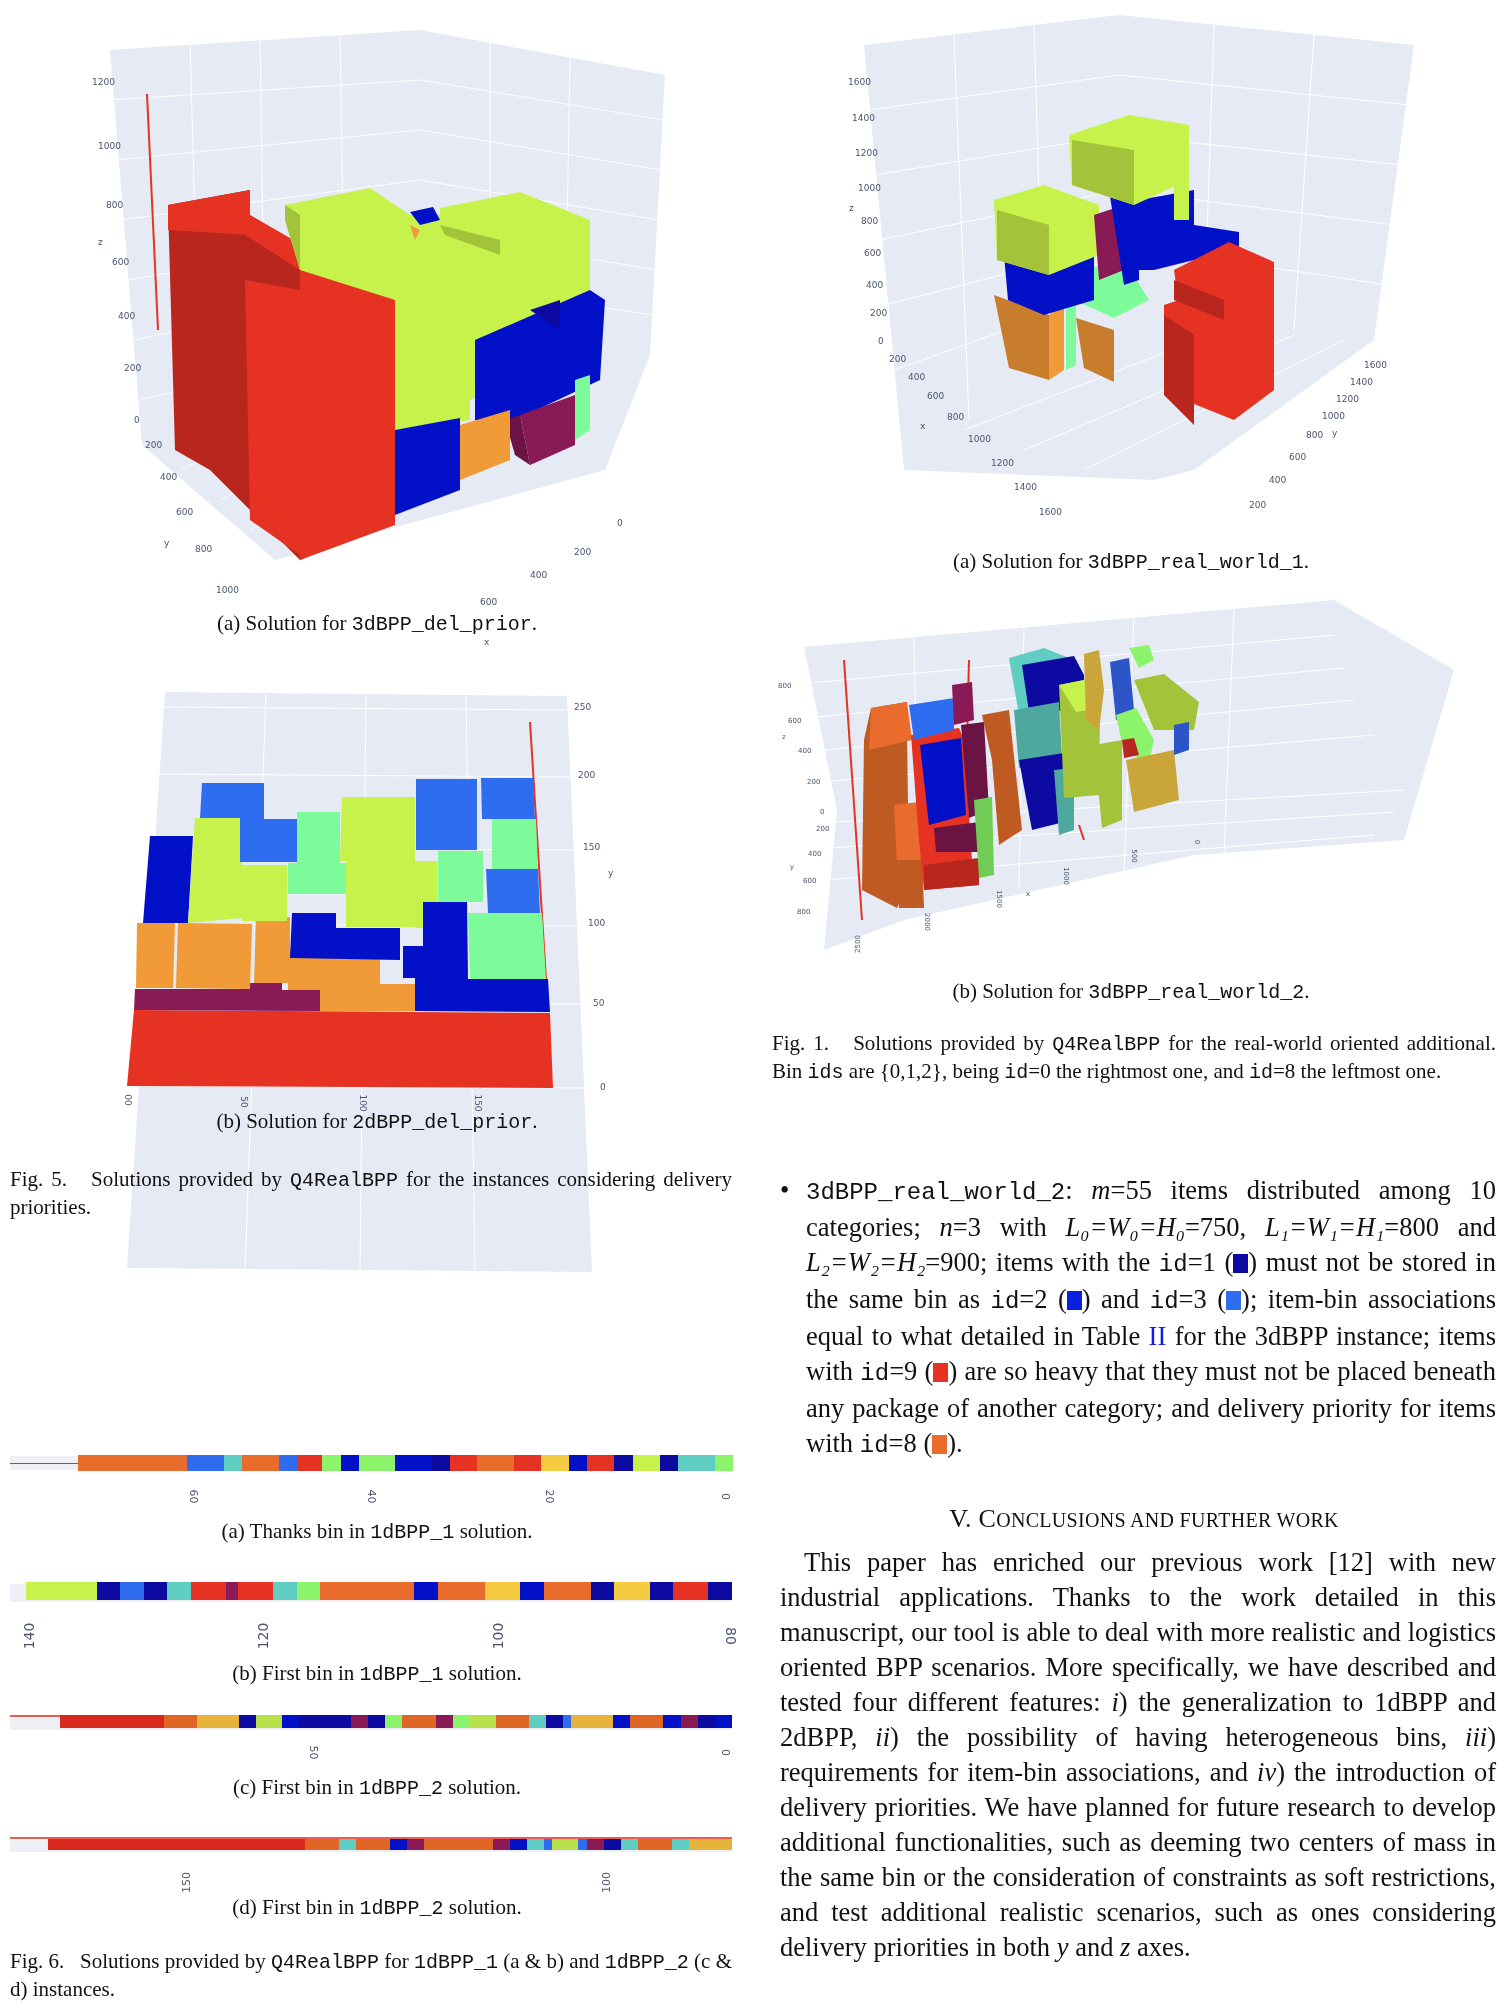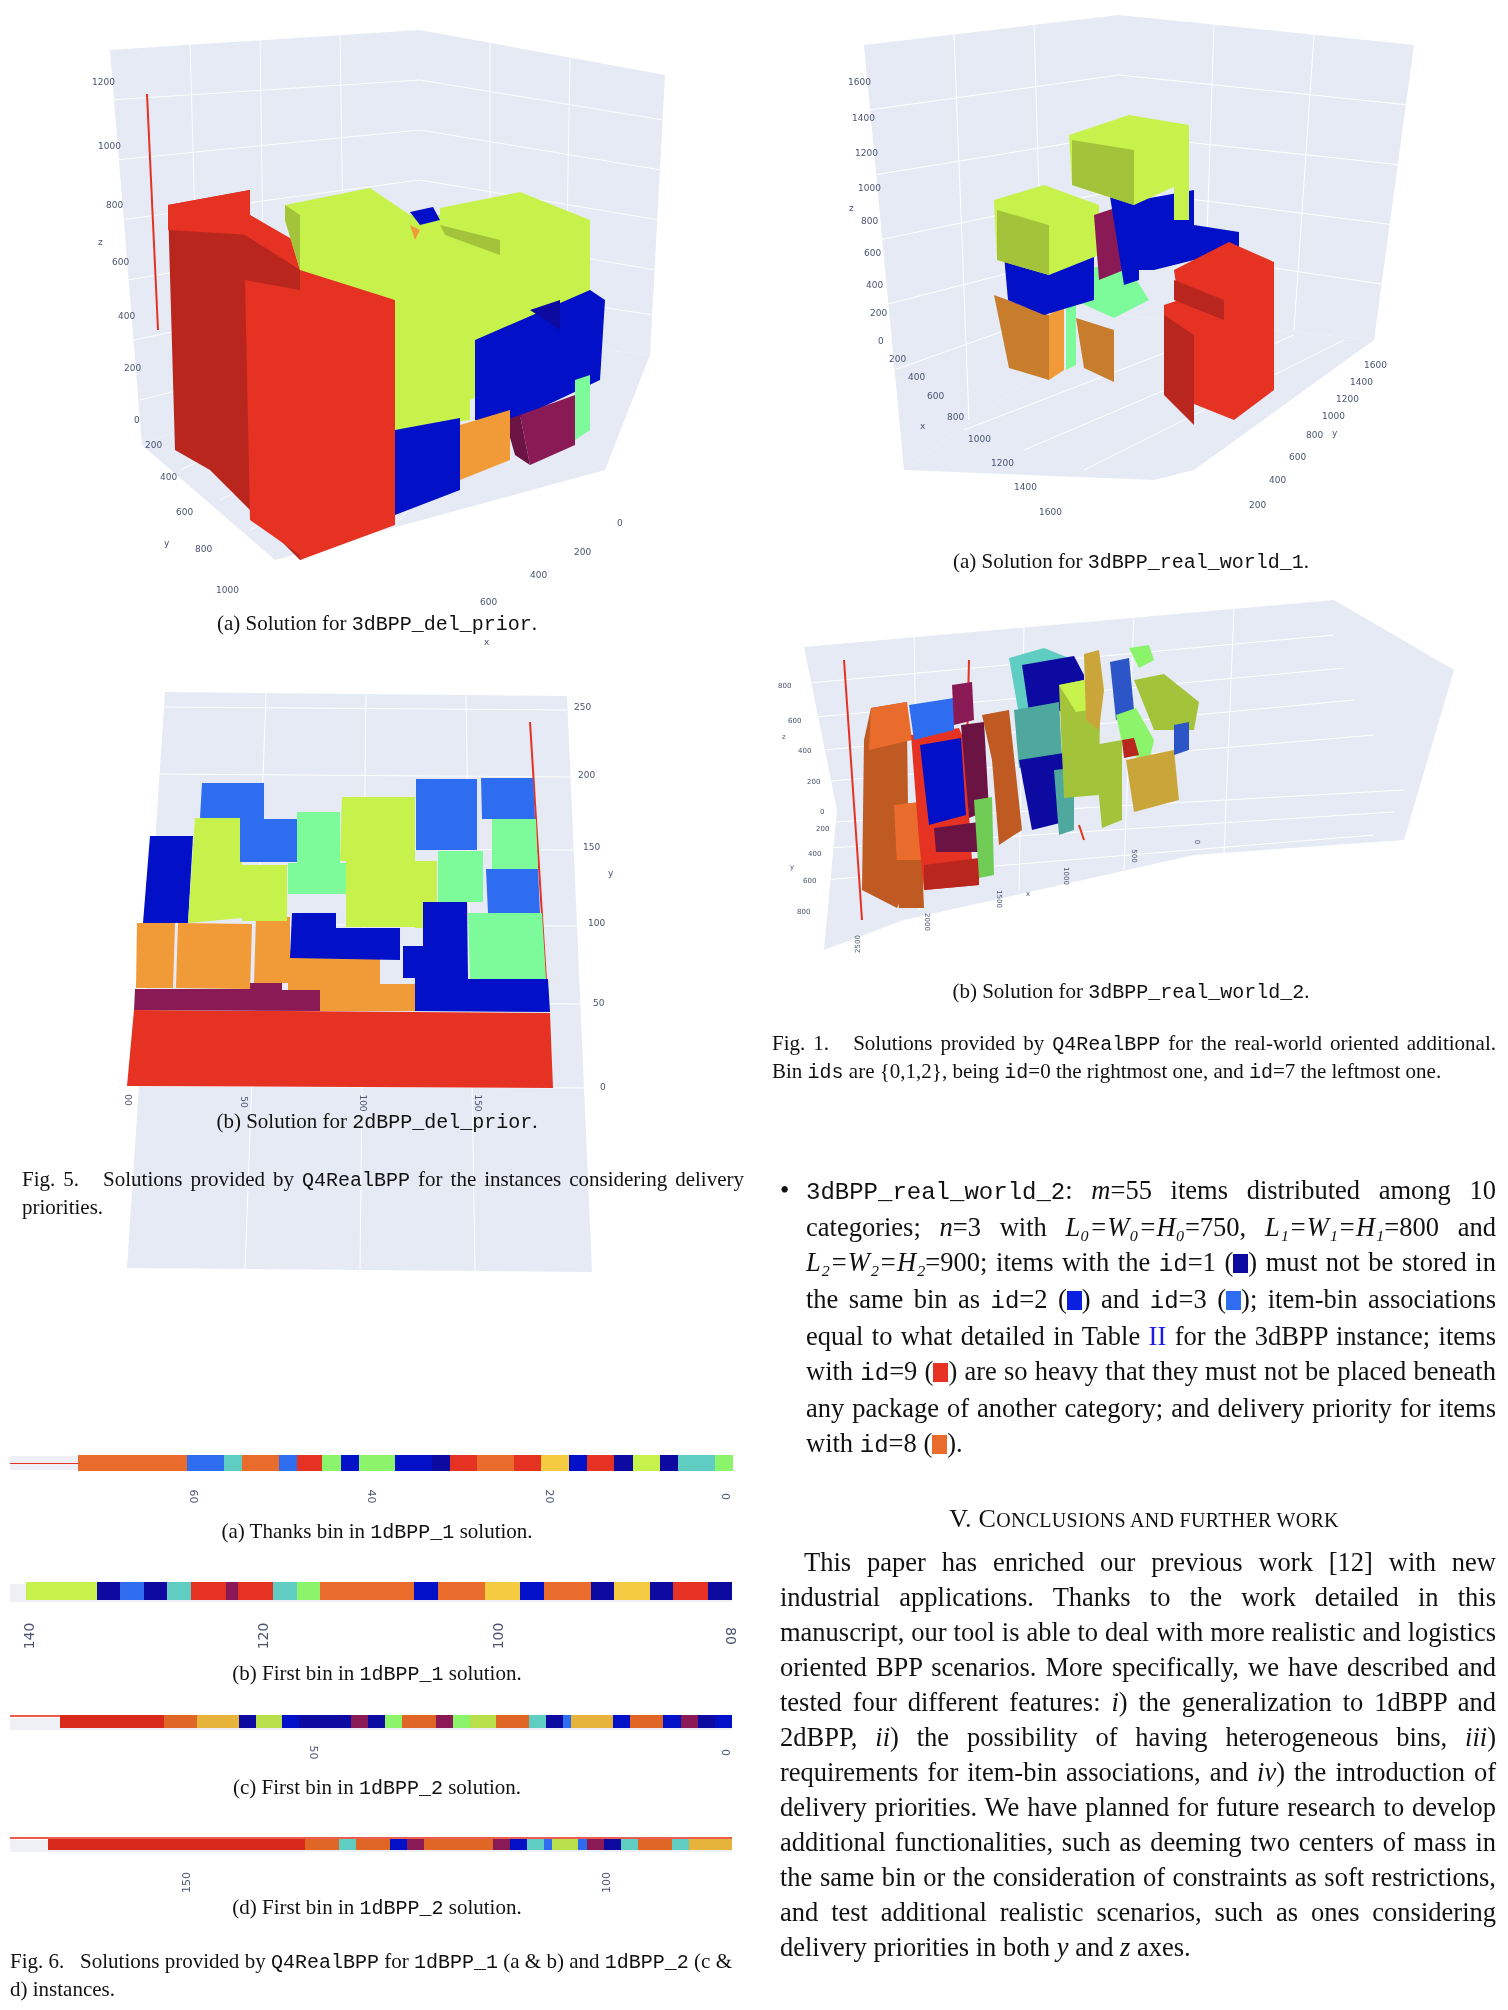--- a/index.html
+++ b/index.html
@@ -161,21 +161,21 @@
   <span class="tick" style="left:600px;top:402px;">0</span>
   <span class="tick" style="left:608px;top:188px;">y</span>
   <span class="tick" style="left:122px;top:415px;transform:rotate(90deg);">00</span>
   <span class="tick" style="left:238px;top:417px;transform:rotate(90deg);">50</span>
   <span class="tick" style="left:354px;top:418px;transform:rotate(90deg);">100</span>
   <span class="tick" style="left:469px;top:418px;transform:rotate(90deg);">150</span>
 </div>
 <div class="abs caption" style="left:0;top:1108px;width:754px;">
   <span>(b) Solution for </span><span class="mono">2dBPP_del_prior</span><span>.</span>
 </div>
-<div class="abs figcap" style="left:22px;top:1166px;width:722px;">
+<div class="abs figcap" style="left:10px;top:1166px;width:722px;">
   <span>Fig. 5.</span>&nbsp;&nbsp;&nbsp;<span>Solutions provided by </span><span class="mono">Q4RealBPP</span><span> for the instances considering delivery priorities.</span>
 </div>
 
 <div class="abs" style="left:10px;top:1450px;width:722px;height:60px;">
   <div class="abs" style="left:0;top:6px;width:722px;height:14px;background:#eef0f5;"></div>
   <div class="abs" style="left:0;top:13px;width:70px;height:1px;background:#e63222;"></div>
   <div class="bar" style="left:68px;top:5px;width:655px;">
       <div class="seg" style="background: rgb(233, 108, 44); width: 16.7131%;"></div>
       <div class="seg" style="background: rgb(47, 109, 240); width: 5.57103%;"></div>
       <div class="seg" style="background: rgb(95, 205, 194); width: 2.78552%;"></div>
@@ -477,21 +477,21 @@
   <span class="tick" style="left:236px;top:305px;font-size:7px;transform:rotate(90deg);">1500</span>
   <span class="tick" style="left:303px;top:282px;font-size:7px;transform:rotate(90deg);">1000</span>
   <span class="tick" style="left:373px;top:262px;font-size:7px;transform:rotate(90deg);">500</span>
   <span class="tick" style="left:441px;top:248px;font-size:7px;transform:rotate(90deg);">0</span>
   <span class="tick" style="left:272px;top:300px;font-size:7px;">x</span>
 </div>
 <div class="abs caption" style="left:754px;top:978px;width:754px;">
   <span>(b) Solution for </span><span class="mono">3dBPP_real_world_2</span><span>.</span>
 </div>
 <div class="abs figcap" style="left:772px;top:1030px;width:724px;">
-  <span>Fig. 1.</span>&nbsp;&nbsp;&nbsp;<span>Solutions provided by </span><span class="mono">Q4RealBPP</span><span> for the real-world oriented additional. Bin </span><span class="mono">ids</span><span> are {0,1,2}, being </span><span class="mono">id</span><span>=0 the rightmost one, and </span><span class="mono">id</span><span>=7 the leftmost one.</span>
+  <span>Fig. 1.</span>&nbsp;&nbsp;&nbsp;<span>Solutions provided by </span><span class="mono">Q4RealBPP</span><span> for the real-world oriented additional. Bin </span><span class="mono">ids</span><span> are {0,1,2}, being </span><span class="mono">id</span><span>=0 the rightmost one, and </span><span class="mono">id</span><span>=8 the leftmost one.</span>
 </div>
 
 <div class="abs body-text" style="left:806px;top:1173px;width:690px;">
   <span style="position:absolute;left:-26px;top:0;">•</span>
   <span class="mono">3dBPP_real_world_2</span><span>: </span><span class="ital">m</span><span>=55 items distributed among 10 categories; </span><span class="ital">n</span><span>=3 with </span><span class="ital">L₀=W₀=H₀</span><span>=750, </span><span class="ital">L₁=W₁=H₁</span><span>=800 and </span><span class="ital">L₂=W₂=H₂</span><span>=900; items with the </span><span class="mono">id</span><span>=1 (</span><span class="sq" style="background:#0c0aa0;"></span><span>) must not be stored in the same bin as </span><span class="mono">id</span><span>=2 (</span><span class="sq" style="background:#0a1fe0;"></span><span>) and </span><span class="mono">id</span><span>=3 (</span><span class="sq" style="background:#2f6df0;"></span><span>); item-bin associations equal to what detailed in Table </span><span class="blue-link">II</span><span> for the 3dBPP instance; items with </span><span class="mono">id</span><span>=9 (</span><span class="sq" style="background:#e63222;"></span><span>) are so heavy that they must not be placed beneath any package of another category; and delivery priority for items with </span><span class="mono">id</span><span>=8 (</span><span class="sq" style="background:#e96c2c;"></span><span>).</span>
 </div>
 
 <div class="abs section-title" style="left:780px;top:1504px;width:728px;">
   <span>V. </span><span>C</span><span class="sc">ONCLUSIONS AND FURTHER WORK</span>
 </div>

